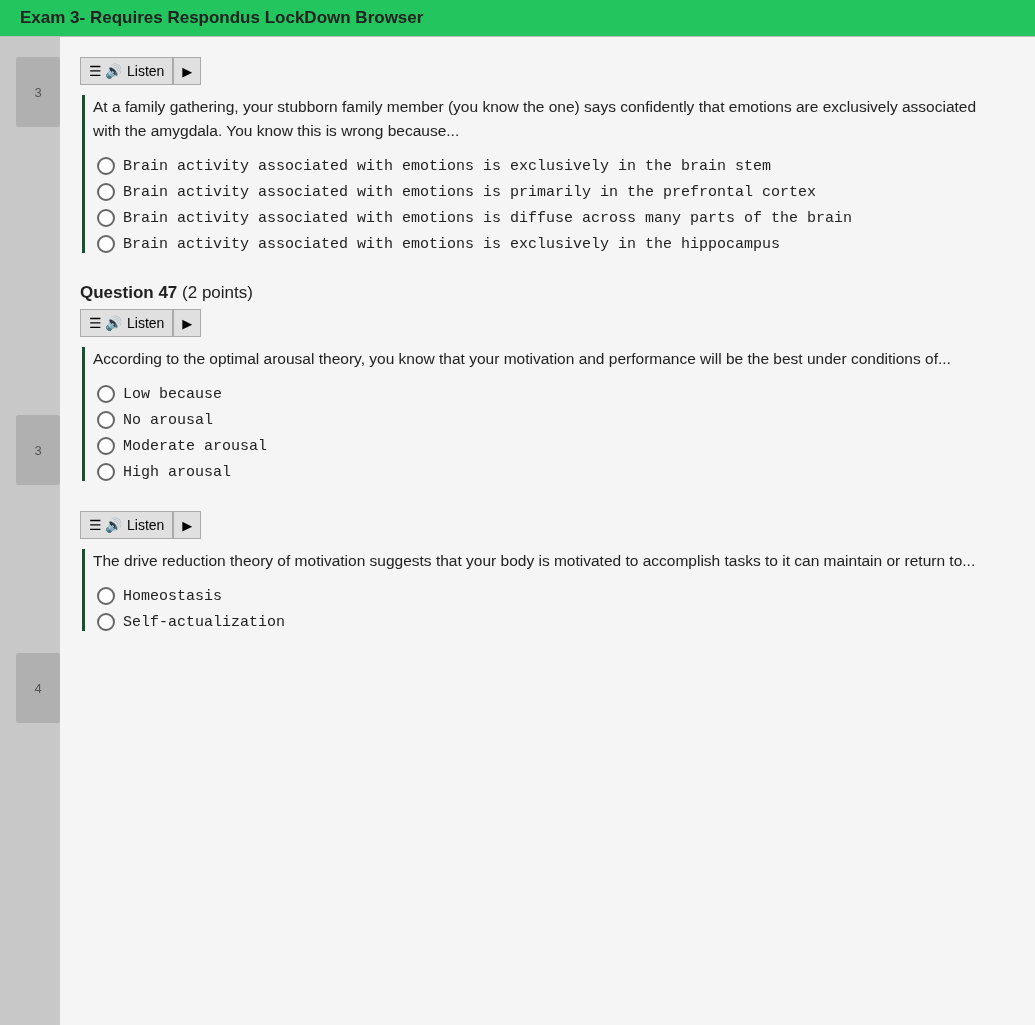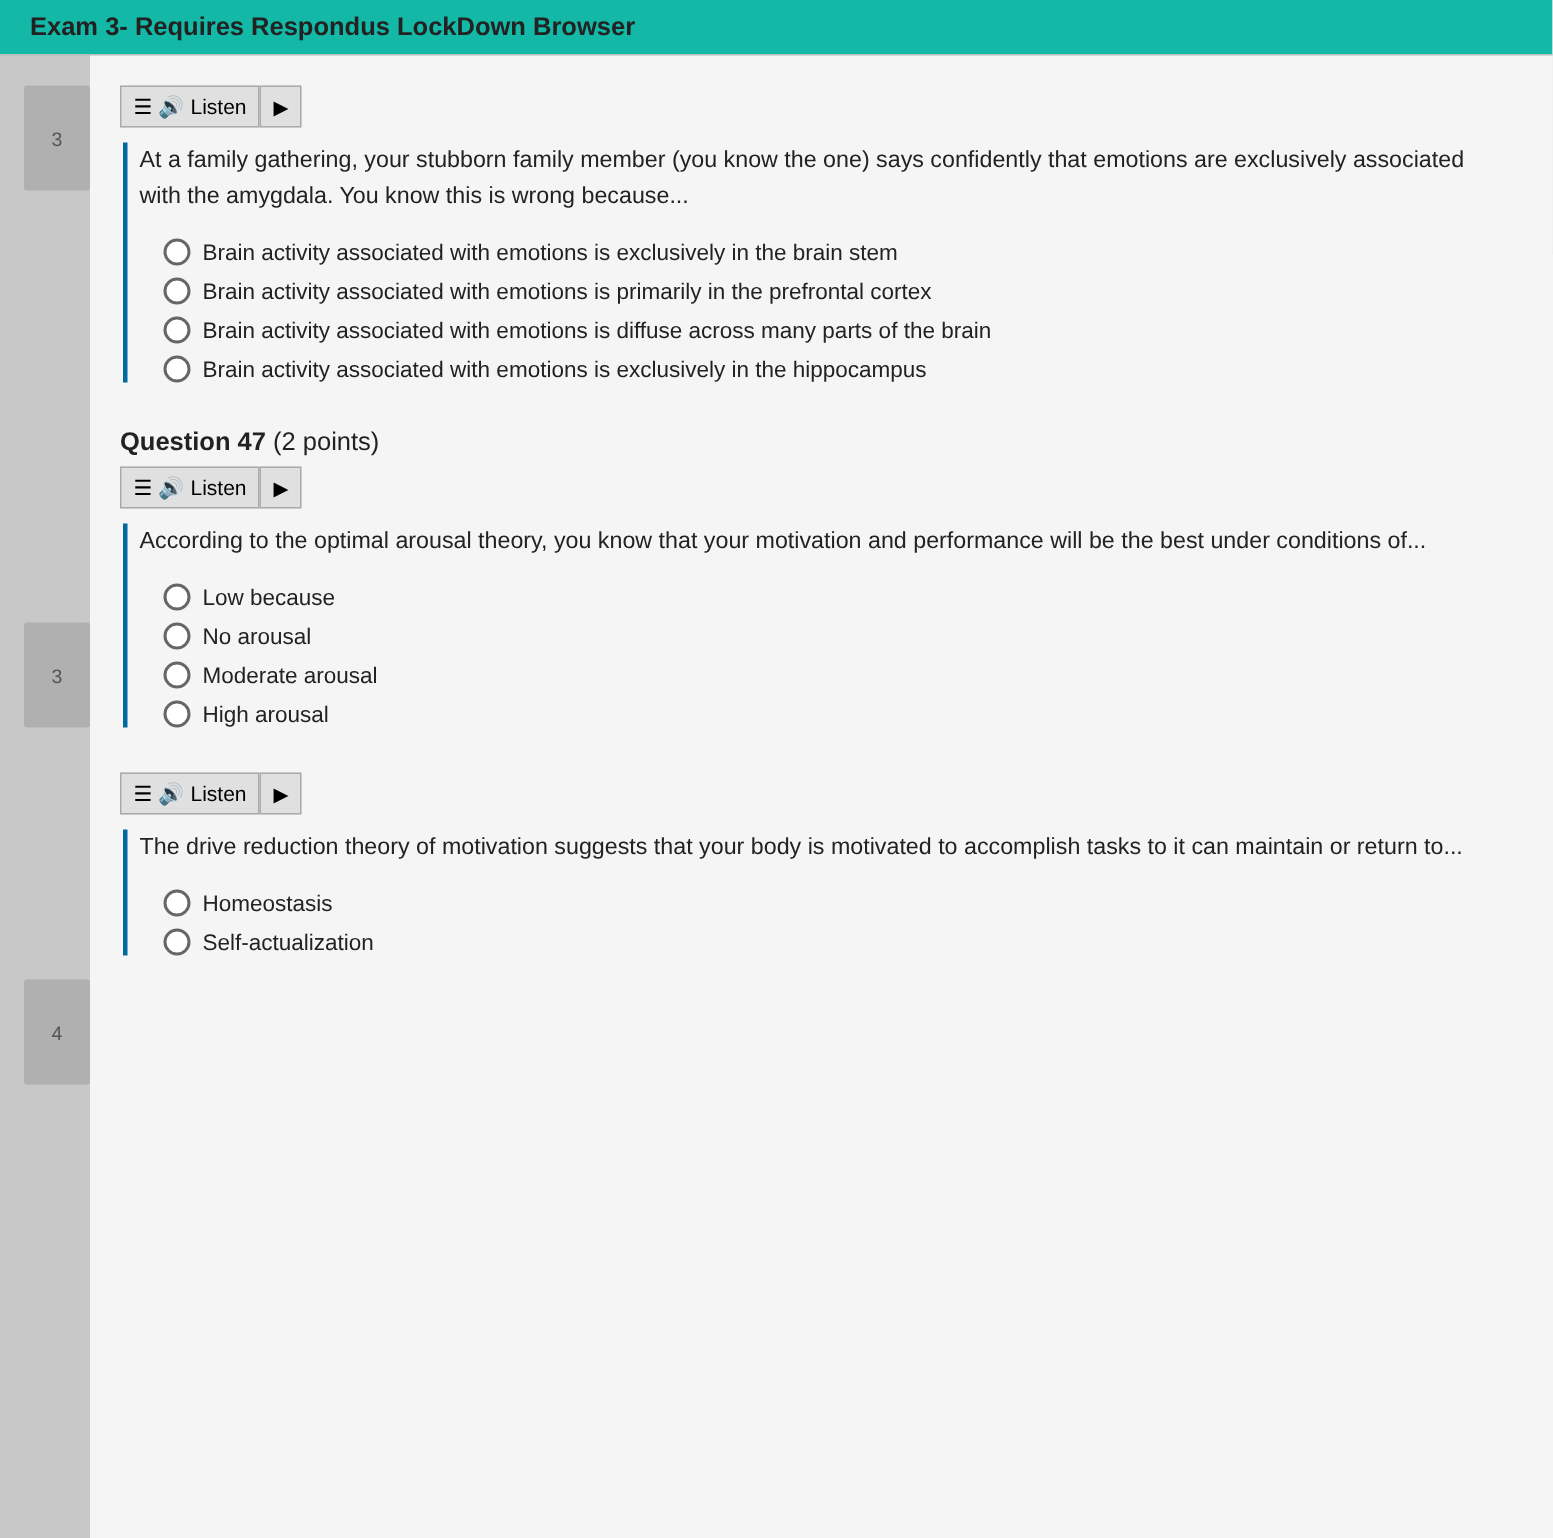--- a/index.html
+++ b/index.html
@@ -4,21 +4,21 @@
   <style>
     * { box-sizing: border-box; margin: 0; padding: 0; }
     body {
       font-family: Arial, sans-serif;
       background: #e8e8e8;
       min-height: 1025px;
       font-size: 16px;
       color: #222;
     }
     .top-bar {
-      background: #14b8a6;
+      background: #22c55e;
       padding: 8px 20px;
       font-size: 17px;
       font-weight: bold;
       color: #222;
       border-bottom: 1px solid #bbb;
     }
     .main-layout {
       display: flex;
       flex-direction: row;
     }
@@ -93,21 +93,22 @@
     }
     .question-text {
       font-size: 15.5px;
       line-height: 1.55;
       margin-bottom: 14px;
       color: #222;
     }
     .options-list {
       list-style: none;
       padding: 0;
-      margin: 16px;
+      margin: 4px;
+      font-family: Liberation Mono, monospace;
     }
     .options-list li {
       display: flex;
       align-items: center;
       margin-bottom: 8px;
       font-size: 15px;
       gap: 8px;
       cursor: pointer;
     }
     .radio-circle {
@@ -115,21 +116,21 @@
       height: 18px;
       border: 2px solid #666;
       border-radius: 50%;
       display: inline-block;
       flex-shrink: 0;
       background: #fff;
     }
     .question-block-inner {
       position: relative;
       padding-left: 8px;
-      border-left: 3px solid #0369a1;
+      border-left: 3px solid #14532d;
       margin-left: 2px;
     }
   </style>
 </head>
 <body>
 
 <div>
   <div class="top-bar">
     <span>Exam 3- Requires Respondus LockDown Browser</span>
   </div>

